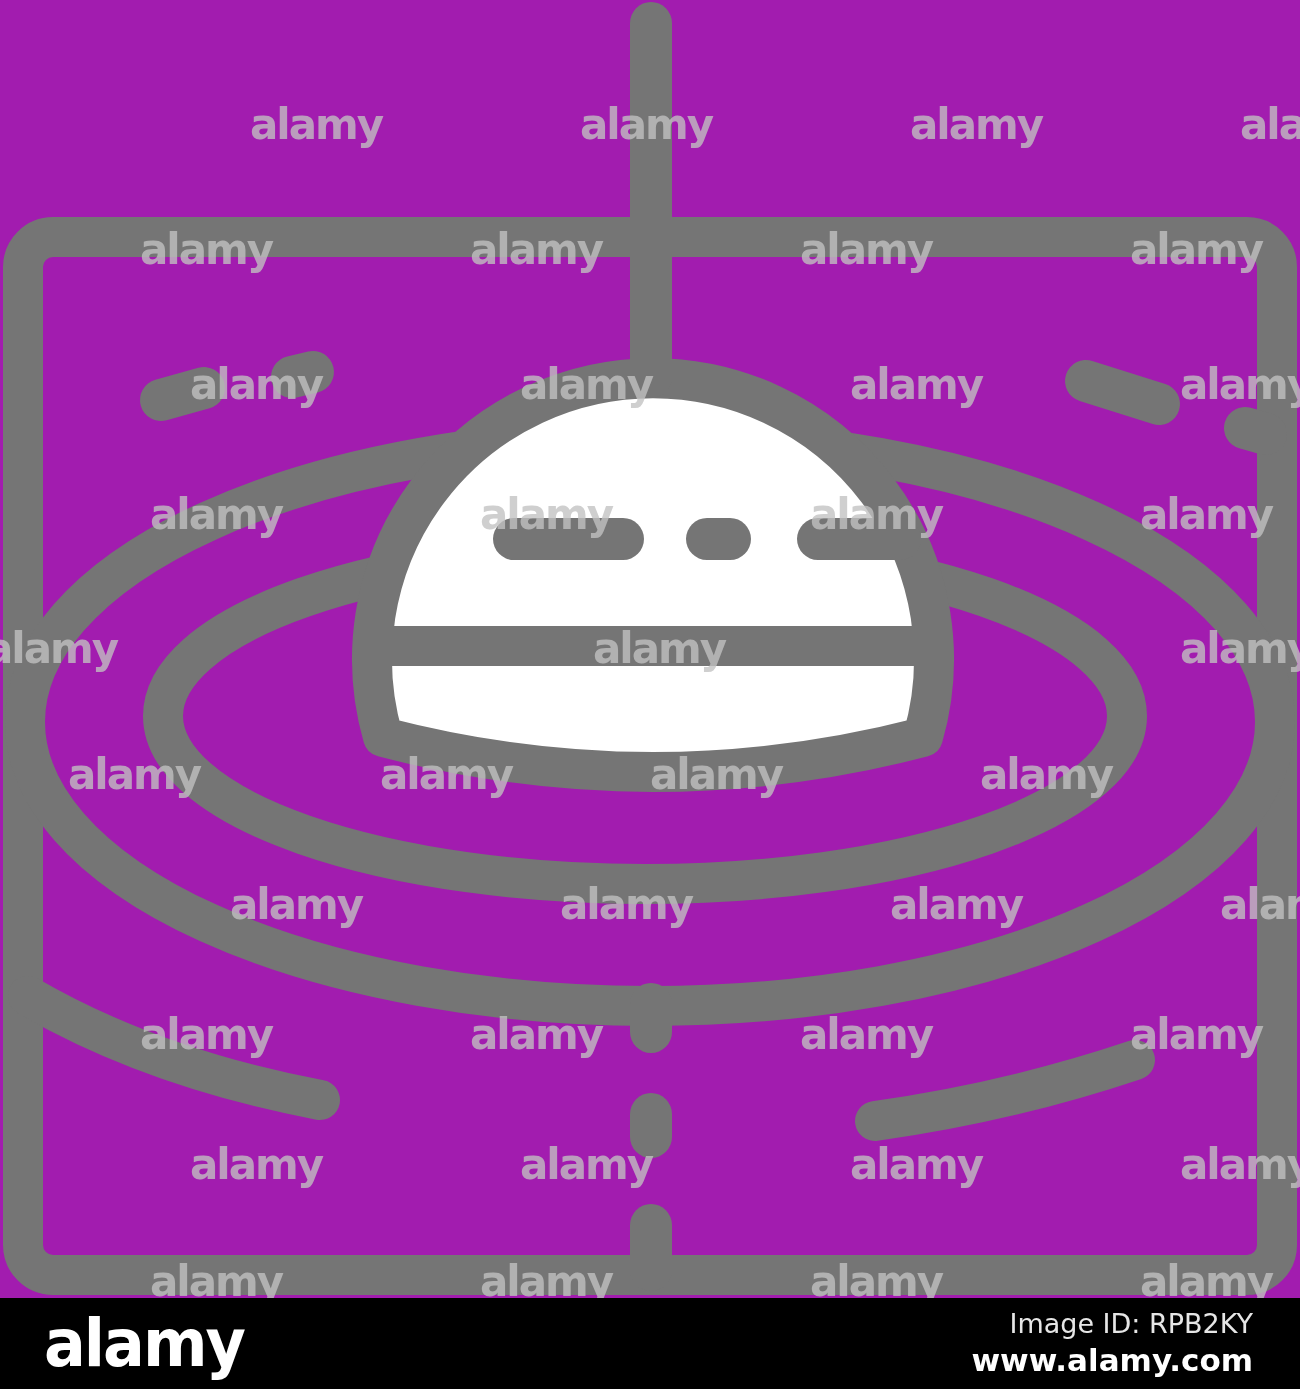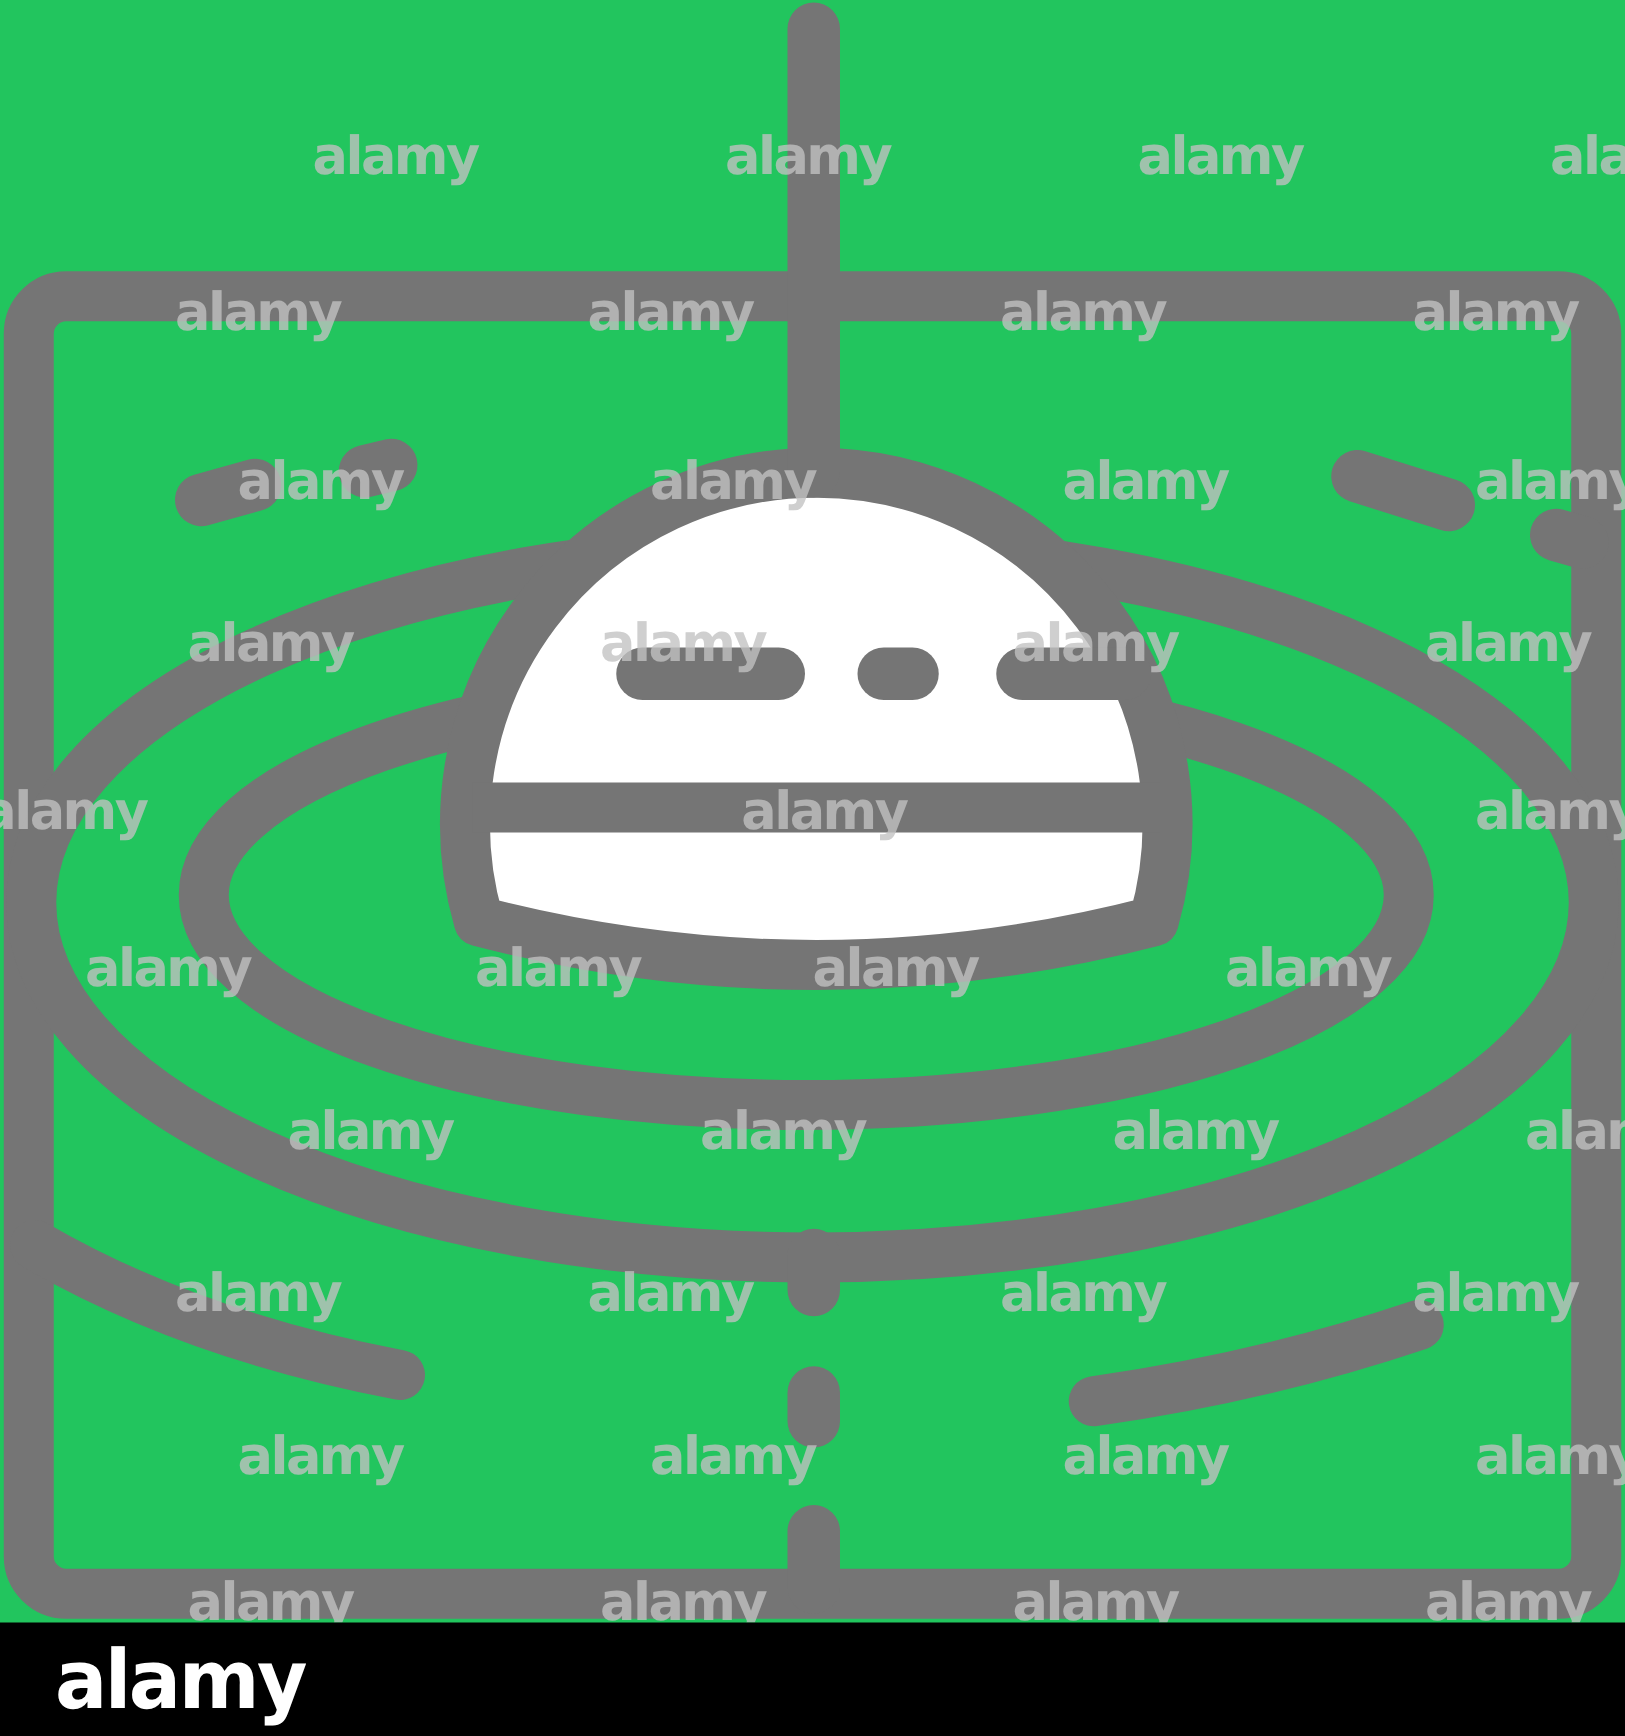--- a/index.html
+++ b/index.html
@@ -1,18 +1,18 @@
 <!DOCTYPE html>
 <html><head>
 <meta charset="utf-8">
 <style>
   html,body { margin:0; padding:0; background:#ffffff; }
   #stage {
     position:relative; width:1300px; height:1389px;
-    background:#22c55e; overflow:hidden;
+    background:#a21caf; overflow:hidden;
     font-family:"DejaVu Sans","Liberation Sans",sans-serif;
   }
   #icon-svg { position:absolute; left:0; top:0; }
   .wm-tiles text {
     font-family:"DejaVu Sans","Liberation Sans",sans-serif;
     font-weight:bold; font-size:42px; letter-spacing:-2px;
     opacity:0.78;
   }
   #bottom-bar {
     position:absolute; left:0; top:1298px; width:1300px; height:91px;
@@ -103,15 +103,19 @@
         <text x="1180" y="1179">alamy</text>
         <text x="150" y="1296">alamy</text>
         <text x="480" y="1296">alamy</text>
         <text x="810" y="1296">alamy</text>
         <text x="1140" y="1296">alamy</text>
       </g>
   </svg>
 
   <div id="bottom-bar" style="background: rgb(0, 0, 0);">
     <div id="bar-logo" style="color: rgb(255, 255, 255);">alamy</div>
+    <div id="bar-right">
+      <div id="bar-image-id" style="color: rgb(230, 230, 230);">Image ID: RPB2KY</div>
+      <div id="bar-url" style="color: rgb(255, 255, 255);">www.alamy.com</div>
+    </div>
   </div>
 
 </div>
 
 </body></html>

